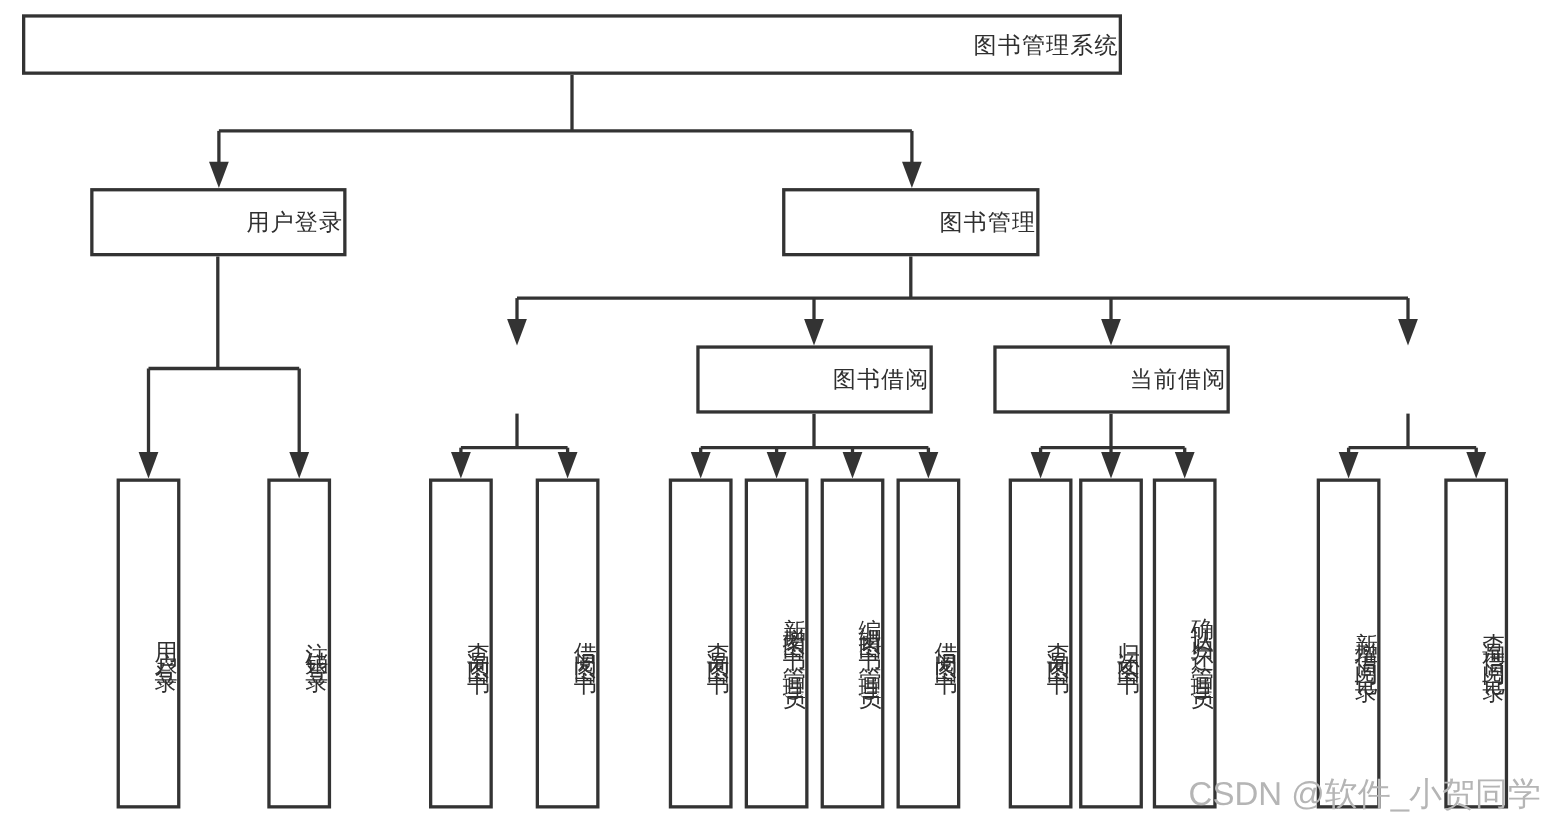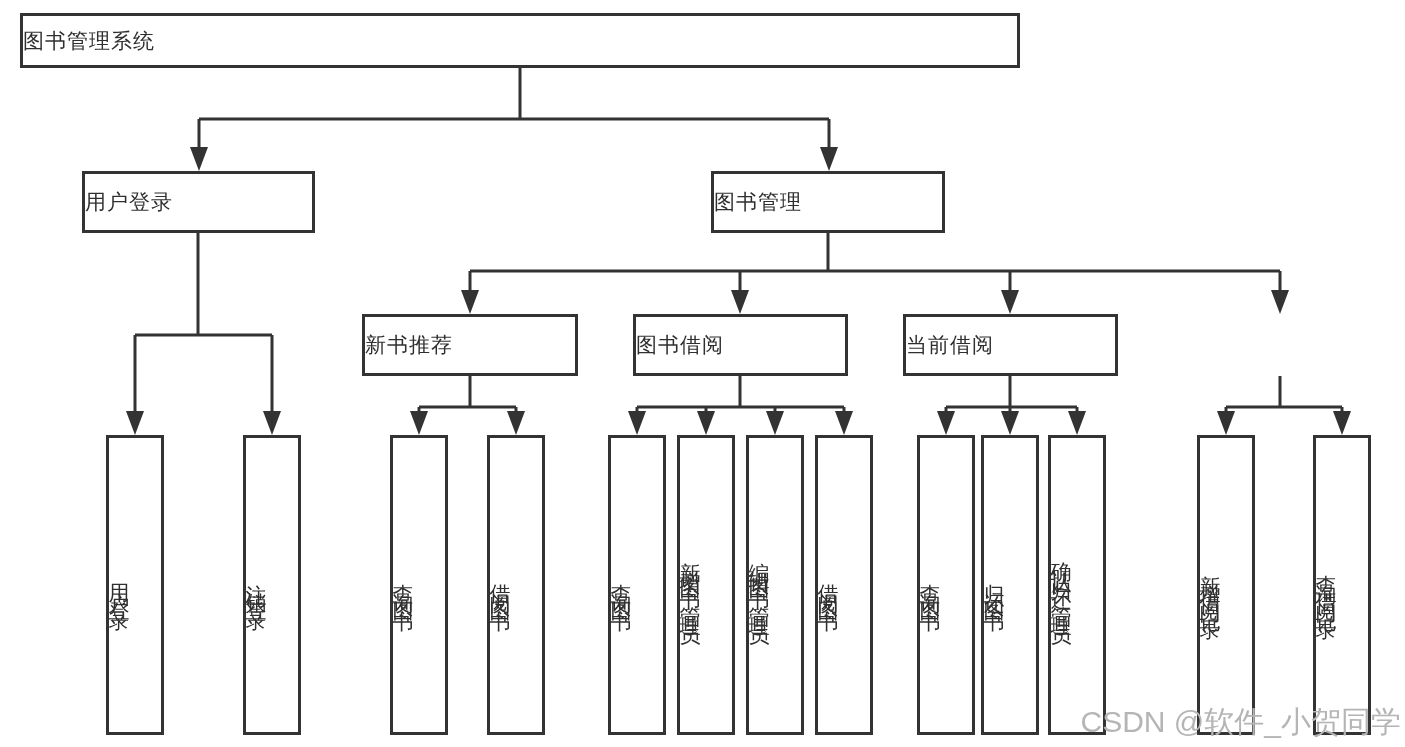--- a/index.html
+++ b/index.html
@@ -11,21 +11,21 @@
     overflow:hidden;
   }
   .node{
     position:absolute;
     box-sizing:border-box;
     border:3px solid #333333;
     background:#ffffff;
     color:#2f2f2f;
     display:flex;
     align-items:center;
-    justify-content:flex-start;
+    justify-content:flex-end;
     z-index:2;
   }
   .h-label{
     font-size:21px;
     letter-spacing:1px;
     white-space:nowrap;
   }
   .leaf{
     width:58px;
     top:435px;
@@ -140,23 +140,20 @@
     <span class="h-label">图书管理系统</span>
   </div>
 
   <div class="node" style="left:82px;top:171px;width:233px;height:62px;">
     <span class="h-label">用户登录</span>
   </div>
   <div class="node" style="left:711px;top:171px;width:234px;height:62px;">
     <span class="h-label">图书管理</span>
   </div>
 
-  <div class="node" style="left:362px;top:314px;width:216px;height:62px;">
-    <span class="h-label">新书推荐</span>
-  </div>
   <div class="node" style="left:903px;top:314px;width:215px;height:62px;">
     <span class="h-label">当前借阅</span>
   </div>
   <div class="node" style="left:633px;top:314px;width:215px;height:62px;">
     <span class="h-label">图书借阅</span>
   </div>
 
   <div class="node leaf" style="left:106px;">
     <span class="v-label">用户登录</span>
   </div>

